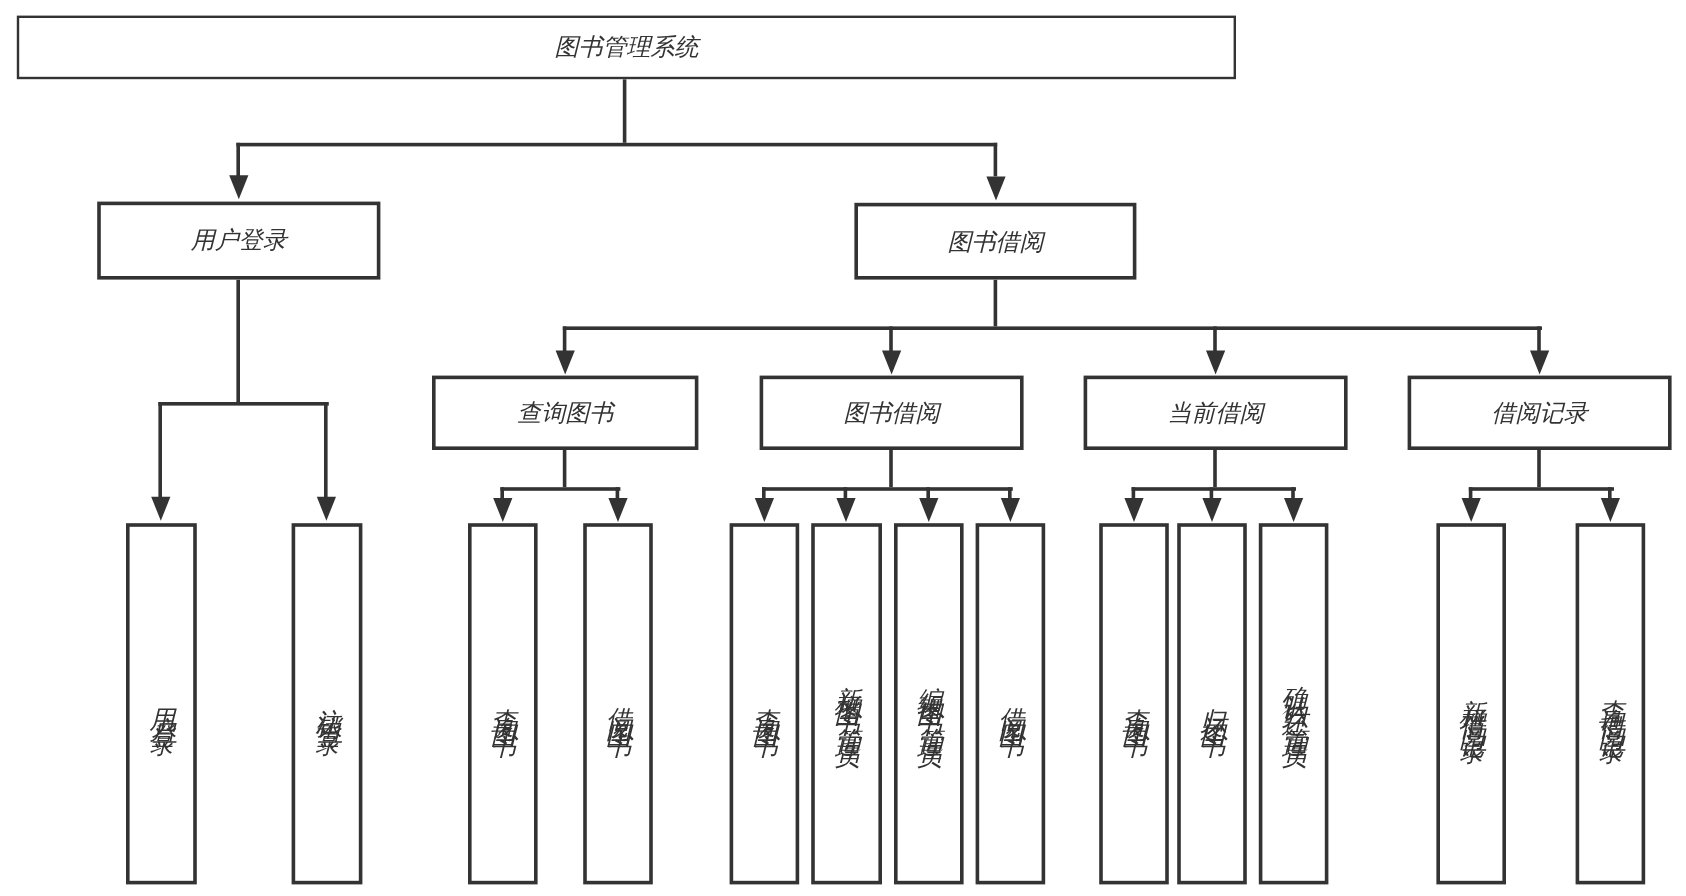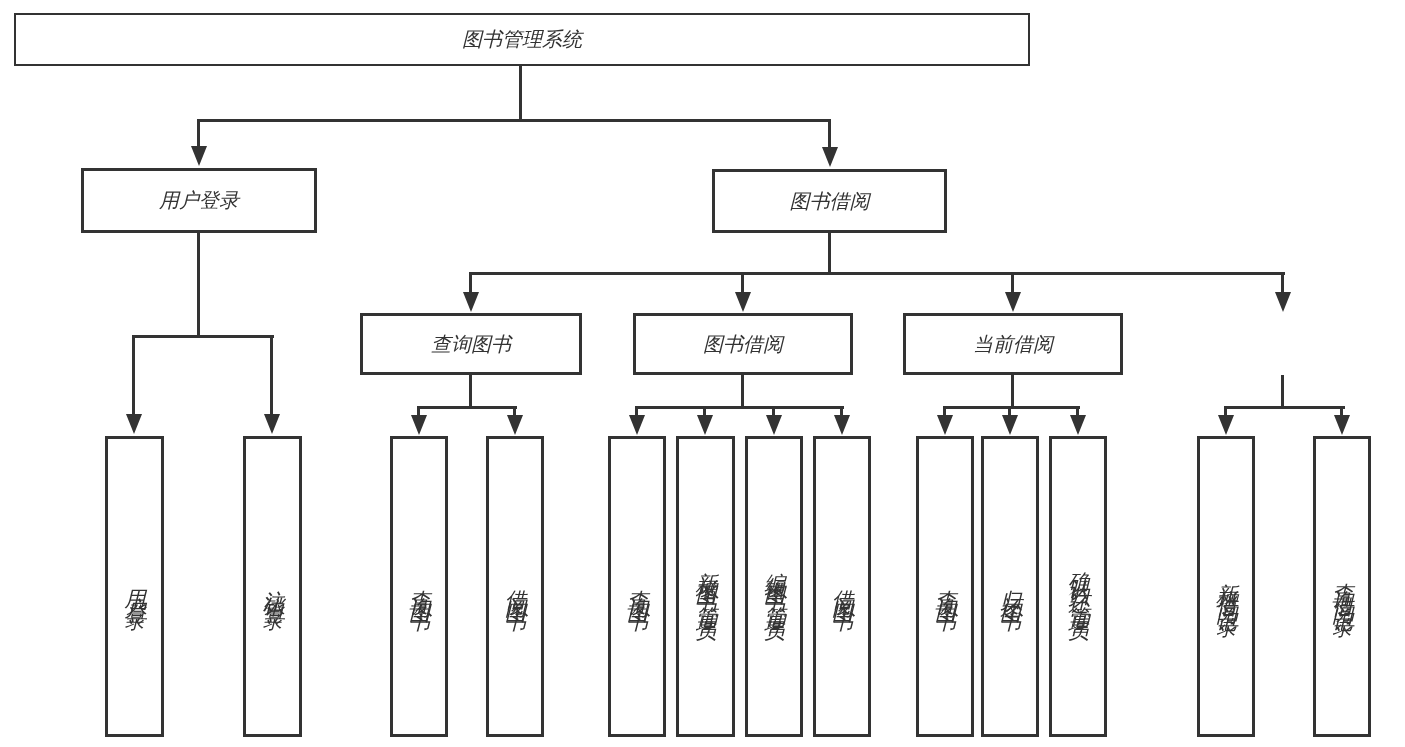--- a/index.html
+++ b/index.html
@@ -103,20 +103,23 @@
 
   <div class="box" style="left:360px; top:313px; width:222px; height:62px;">
     <span>查询图书</span>
   </div>
   <div class="box" style="left:903px; top:313px; width:220px; height:62px;">
     <span>当前借阅</span>
   </div>
   <div class="box" style="left:633px; top:313px; width:220px; height:62px;">
     <span>图书借阅</span>
   </div>
+  <div class="box" style="left:1173px; top:313px; width:220px; height:62px;">
+    <span>借阅记录</span>
+  </div>
 
   <div class="vline" style="left:469px; top:375px; height:31px;"></div>
   <div class="hline" style="left:417px; top:406px; width:100px;"></div>
   <div class="vline" style="left:417px; top:406px; height:11px;"></div>
   <div class="arrow" style="left:411px; top:415px;"></div>
   <div class="vline" style="left:513px; top:406px; height:11px;"></div>
   <div class="arrow" style="left:507px; top:415px;"></div>
 
   <div class="vline" style="left:741px; top:375px; height:31px;"></div>
   <div class="hline" style="left:635px; top:406px; width:209px;"></div>

